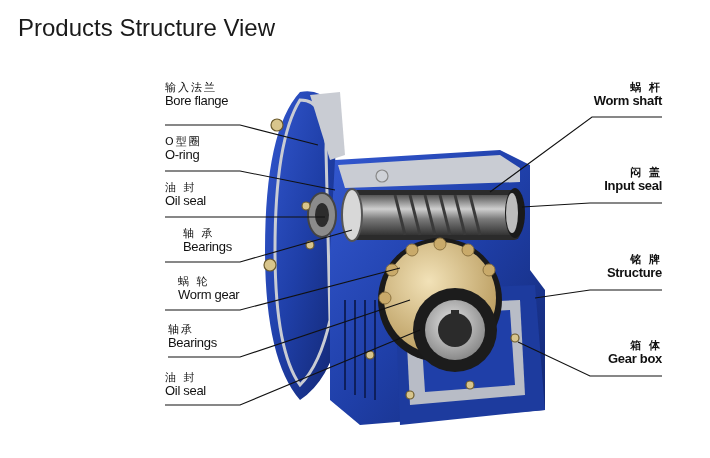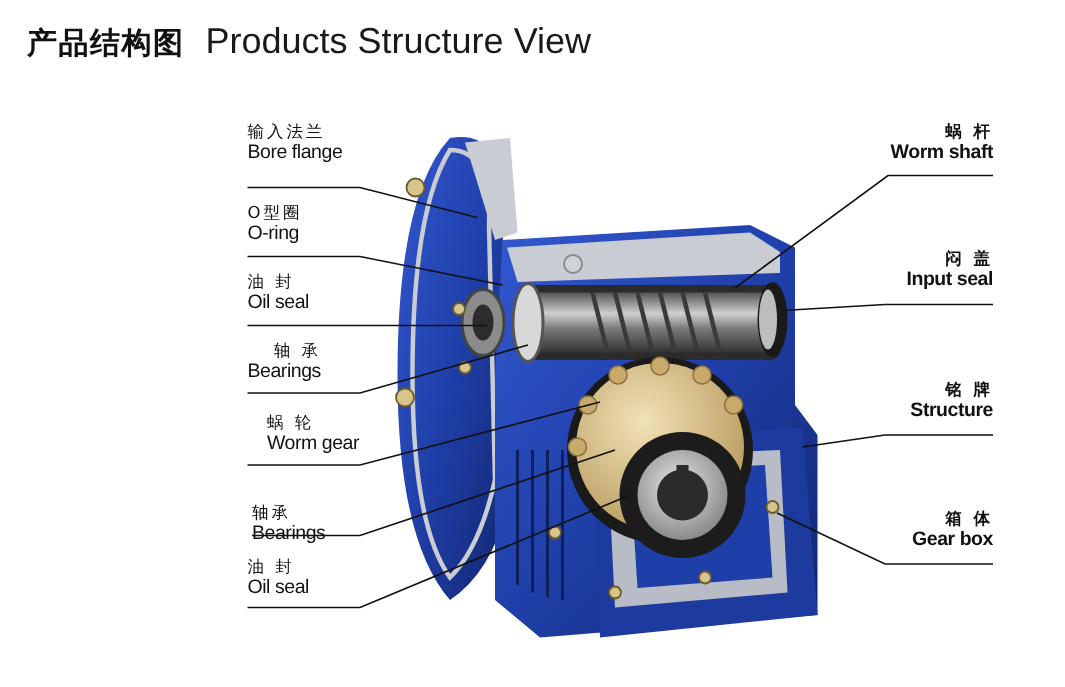--- a/index.html
+++ b/index.html
@@ -11,21 +11,20 @@
   .label { position:absolute; line-height:1.1; }
   .label .zh { font-family:"DejaVu Sans",sans-serif; font-size:11px; letter-spacing:2px; display:block; }
   .label .en { font-size:13px; display:block; letter-spacing:-0.3px; }
   .label.right { text-align:right;font-weight:bold; }
   svg.scene { position:absolute; left:0; top:0; }
 </style>
 </head>
 <body>
 
 <div class="title">
-  <span class="zh">产品结构图</span>
   <span class="en">Products Structure View</span>
 </div>
 
 <svg class="scene" width="710" height="458" viewBox="0 0 710 458">
   <defs>
     <linearGradient id="blueG" x1="0" y1="0" x2="1" y2="1">
       <stop offset="0" stop-color="#3358d0"></stop>
       <stop offset="0.5" stop-color="#1f3fa8"></stop>
       <stop offset="1" stop-color="#122670"></stop>
     </linearGradient>
@@ -140,29 +139,29 @@
   <span class="en">Bore flange</span>
 </div>
 <div class="label" style="left:165px;top:136px;">
   <span class="zh">O型圈</span>
   <span class="en">O-ring</span>
 </div>
 <div class="label" style="left:165px;top:182px;">
   <span class="zh">油  封</span>
   <span class="en">Oil seal</span>
 </div>
-<div class="label" style="left:165px;top:228px;text-align:right;">
+<div class="label" style="left:183px;top:228px;">
   <span class="zh">轴  承</span>
   <span class="en">Bearings</span>
 </div>
 <div class="label" style="left:178px;top:276px;">
   <span class="zh">蜗  轮</span>
   <span class="en">Worm gear</span>
 </div>
-<div class="label" style="left:168px;top:336px;">
+<div class="label" style="left:168px;top:324px;">
   <span class="zh">轴承</span>
   <span class="en">Bearings</span>
 </div>
 <div class="label" style="left:165px;top:372px;">
   <span class="zh">油  封</span>
   <span class="en">Oil seal</span>
 </div>
 
 <div class="label right" style="right:48px;top:82px;">
   <span class="zh">蜗  杆</span>

